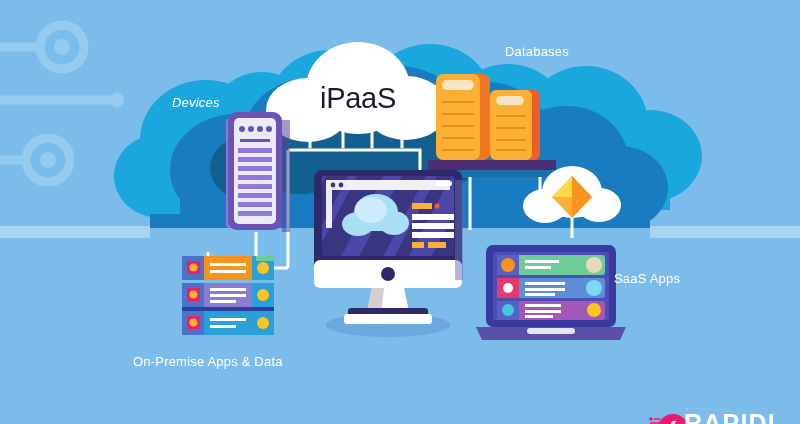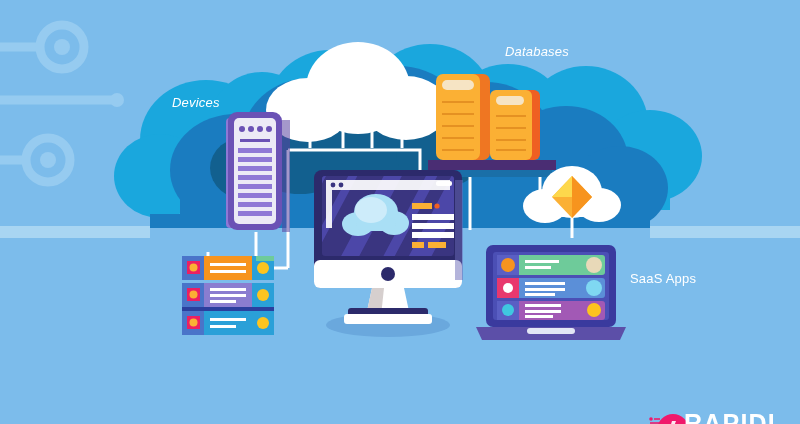--- a/index.html
+++ b/index.html
@@ -29,22 +29,22 @@
   .lbl {
     position: absolute;
     color: #ffffff;
     font-family: "Liberation Sans", sans-serif;
     font-size: 13px;
     letter-spacing: 0.2px;
     white-space: nowrap;
     user-select: none;
   }
   #lbl-devices   { left: 172px; top: 95px; font-style: italic; }
-  #lbl-databases { left: 505px; top: 44px; font-style: italic; }
-  #lbl-saas      { left: 630px; top: 271px; }
+  #lbl-databases { left: 505px; top: 44px; }
+  #lbl-saas      { left: 614px; top: 271px; }
   #lbl-onprem    { left: 133px; top: 354px; }
   #lbl-cloud     { left: 350px; top: 354px; }
 
   #ipaas-text {
     position: absolute;
     left: 288px;
     top: 82px;
     width: 140px;
     text-align: center;
     color: #1b1b2e;
@@ -179,20 +179,21 @@
   </svg>
 
   <svg class="layer" viewBox="0 0 800 424">
     <g>
       <ellipse cx="358" cy="88" rx="52" ry="46" fill="#ffffff"></ellipse>
       <ellipse cx="308" cy="110" rx="42" ry="32" fill="#ffffff"></ellipse>
       <ellipse cx="406" cy="108" rx="42" ry="32" fill="#ffffff"></ellipse>
       <rect x="286" y="104" width="140" height="26" rx="13" fill="#ffffff"></rect>
     </g>
   </svg>
+  <div id="ipaas-text">iPaaS</div>
 
   <svg class="layer" viewBox="0 0 800 424">
     <rect x="226" y="118" width="10" height="110" rx="4" fill="#8f78d6"></rect>
     <rect x="228" y="112" width="54" height="118" rx="9" fill="#6b52b5"></rect>
     <rect x="234" y="118" width="42" height="106" rx="5" fill="#eceaf6"></rect>
     <g fill="#6b52b5">
       <circle cx="242" cy="129" r="3"></circle>
       <circle cx="251" cy="129" r="3"></circle>
       <circle cx="260" cy="129" r="3"></circle>
       <circle cx="269" cy="129" r="3"></circle>
@@ -378,20 +379,21 @@
     </g>
     <circle cx="594" cy="310" r="7" fill="#fdc41f"></circle>
 
     <path d="M476 327 L626 327 L620 340 L482 340 Z" fill="#5c4fa8"></path>
     <rect x="527" y="328" width="48" height="6" rx="3" fill="#e3e6f5"></rect>
   </svg>
 
   <div class="lbl" id="lbl-devices">Devices</div>
   <div class="lbl" id="lbl-databases">Databases</div>
   <div class="lbl" id="lbl-saas">SaaS Apps</div>
+  <div class="lbl" id="lbl-onprem">On-Premise Apps &amp; Data</div>
 
   <div id="logo">
     <svg id="logo-mark" viewBox="0 0 44 44">
       <circle cx="25" cy="21" r="16" fill="#f0196b"></circle>
       <g stroke="#f0196b" stroke-width="1.6" fill="none">
         <line x1="2" y1="14" x2="16" y2="14"></line>
         <line x1="0" y1="21" x2="12" y2="21"></line>
         <line x1="3" y1="28" x2="16" y2="28"></line>
         <path d="M6 10 L12 10"></path>
         <path d="M5 33 L14 33"></path>

